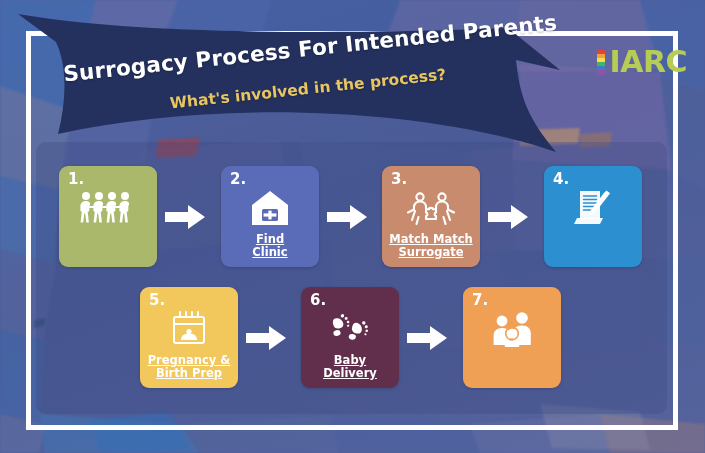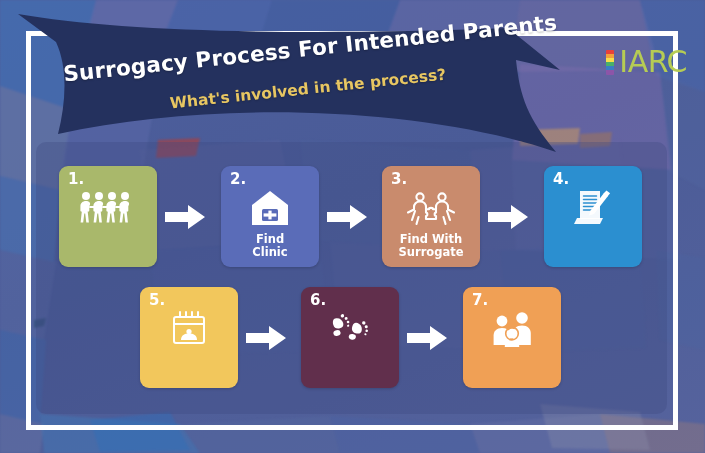--- a/index.html
+++ b/index.html
@@ -93,21 +93,21 @@
   }
   #logo-bars{
     width:8px; height:25px;
     display:flex; flex-direction:column;
     border-radius:1px; overflow:hidden;
   }
   #logo-bars i{ flex:1; display:block; }
   #logo-text{
     color:#b6cc54;
     font-size:30px;
-    font-weight:normal;
+    font-weight:bold;
     letter-spacing:-0.5px;
     line-height:1;
   }
 
   
   .step{
     position:absolute;
     z-index:10;
     border-radius:9px;
     display:flex;
@@ -132,21 +132,21 @@
   }
   .step .lbl{
     margin-top:2px;
     font-size:9.5px;
     font-weight:bold;
     line-height:1.12;
     text-align:center;
     padding:0 4px;
     white-space:pre-line;
   }
-  .step.big-lbl .lbl{ font-size:11.5px; line-height:1.15; }
+  .step.big-lbl .lbl{ font-size:11.5px; line-height:1.15;text-decoration:underline; }
 
   
   #step1{ left:59px;  top:166px; width:98px;  height:101px; background:#a9b86b; }
   #step2{ left:221px; top:166px; width:98px;  height:101px; background:#5a6cb8; }
   #step3{ left:382px; top:166px; width:98px;  height:101px; background:#c98b6d; }
   #step4{ left:544px; top:166px; width:98px;  height:101px; background:#2b8fd0; }
   
   #step5{ left:140px; top:287px; width:98px;  height:101px; background:#f2c75c; }
   #step6{ left:301px; top:287px; width:98px;  height:101px; background:#612f4c; }
   #step7{ left:463px; top:287px; width:98px;  height:101px; background:#f0a055; }
@@ -258,21 +258,21 @@
       <svg width="54" height="34" viewBox="0 0 54 34" fill="none" stroke="#ffffff" stroke-width="2.1" stroke-linejoin="round" stroke-linecap="round">
         <circle cx="16" cy="6" r="3.6"></circle>
         <circle cx="38" cy="6" r="3.6"></circle>
         <path d="M16 10.5 c-4 0-6 2.6-6 5.6 l0 2.4 -6 3 M16 10.5 c4 0 6 2.6 6 5.6 l0 1.8"></path>
         <path d="M38 10.5 c4 0-6 0 0 0 c4 0 6 2.6 6 5.6 l0 2.4 6 3 M38 10.5 c-4 0-6 2.6-6 5.6 l0 1.8"></path>
         <path d="M22 18.2 l3 0 c0-1.8 4-1.8 4 0 l3 0 0 3.4 c-1.8 0-1.8 3.4 0 3.4 l0 3 -10 0 0-3 c1.8 0 1.8-3.4 0-3.4 z"></path>
         <path d="M11 20 l-3 9 M43 20 l3 9"></path>
         <path d="M14.5 26 l-2 7 M39.5 26 l2 7"></path>
       </svg>
     </span>
-    <span class="lbl">Find With
+    <span class="lbl">Match Match
 Surrogate</span>
   </div>
 
   <div class="step" id="step4">
     <span class="num">4.</span>
     <span class="ico">
       <svg width="40" height="38" viewBox="0 0 40 38" fill="#ffffff">
         <path d="M7 2 l20 0 0 28 -20 0 z" opacity="0.95"></path>
         <g stroke="#2b8fd0" stroke-width="1.5" stroke-linecap="round">
           <path d="M10.5 7 h13 M10.5 10.5 h13 M10.5 14 h13 M10.5 17.5 h13 M10.5 21 h9"></path>
@@ -288,20 +288,22 @@
     <span class="num">5.</span>
     <span class="ico">
       <svg width="42" height="38" viewBox="0 0 42 38" fill="none" stroke="#ffffff" stroke-width="2" stroke-linecap="round">
         <path d="M8 7 h26 a2 2 0 0 1 2 2 v22 a2 2 0 0 1-2 2 h-26 a2 2 0 0 1-2-2 v-22 a2 2 0 0 1 2-2 z"></path>
         <path d="M6 14 h30"></path>
         <path d="M12 7 v-5 M18 7 v-5 M24 7 v-5 M30 7 v-5"></path>
         <circle cx="21" cy="21.5" r="2.6" fill="#ffffff" stroke="none"></circle>
         <path d="M13 30 c0-4.6 3.6-6.4 8-6.4 c4.4 0 8 1.8 8 6.4 z" fill="#ffffff" stroke="none"></path>
       </svg>
     </span>
+    <span class="lbl">Pregnancy &amp;
+Birth Prep</span>
   </div>
 
   <div class="step big-lbl" id="step6">
     <span class="num">6.</span>
     <span class="ico">
       <svg width="44" height="36" viewBox="0 0 44 36" fill="#ffffff">
         <g transform="rotate(-14 14 14)">
           <path d="M9 6 c4.2 0 6.6 3 6.6 6.4 c0 3-1.6 4.2-4.4 4.2 c-3 0-5.6-1.4-5.6-5 C5.6 8.6 6.6 6 9 6 z"></path>
           <ellipse cx="7.2" cy="20.6" rx="3.6" ry="2.8"></ellipse>
           <circle cx="16.6" cy="5.2" r="1.7"></circle>
@@ -312,20 +314,22 @@
         <g transform="rotate(8 30 20)">
           <path d="M27 12 c4.2 0 6.6 3 6.6 6.4 c0 3-1.6 4.2-4.4 4.2 c-3 0-5.6-1.4-5.6-5 C23.6 14.6 24.6 12 27 12 z"></path>
           <ellipse cx="25.2" cy="26.6" rx="3.6" ry="2.8"></ellipse>
           <circle cx="34.6" cy="11.2" r="1.7"></circle>
           <circle cx="37.6" cy="14.6" r="1.5"></circle>
           <circle cx="38.6" cy="18.6" r="1.3"></circle>
           <circle cx="37.8" cy="22.2" r="1.1"></circle>
         </g>
       </svg>
     </span>
+    <span class="lbl">Baby
+Delivery</span>
   </div>
 
   <div class="step big-lbl" id="step7">
     <span class="num">7.</span>
     <span class="ico">
       <svg width="46" height="36" viewBox="0 0 46 36" fill="#ffffff">
         <circle cx="13" cy="10" r="5.4"></circle>
         <path d="M13 17 c-5.4 0-8.4 3.2-8.4 7.6 l0 9.4 16.8 0 0-9.4 C21.4 20.2 18.4 17 13 17 z"></path>
         <circle cx="33" cy="7" r="5.8"></circle>
         <path d="M33 14.4 c-5.6 0-8.8 3.4-8.8 8 l0 11.6 17.6 0 0-11.6 C41.8 17.8 38.6 14.4 33 14.4 z"></path>

